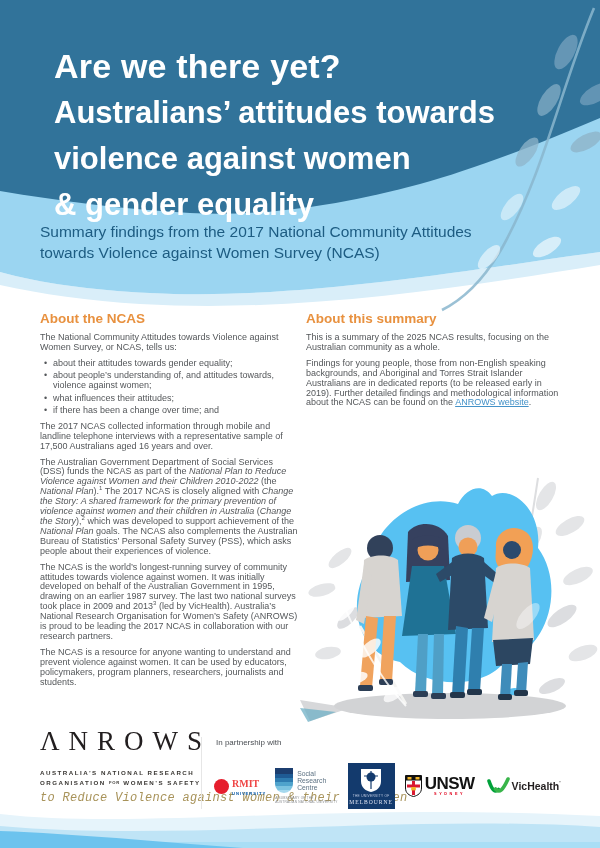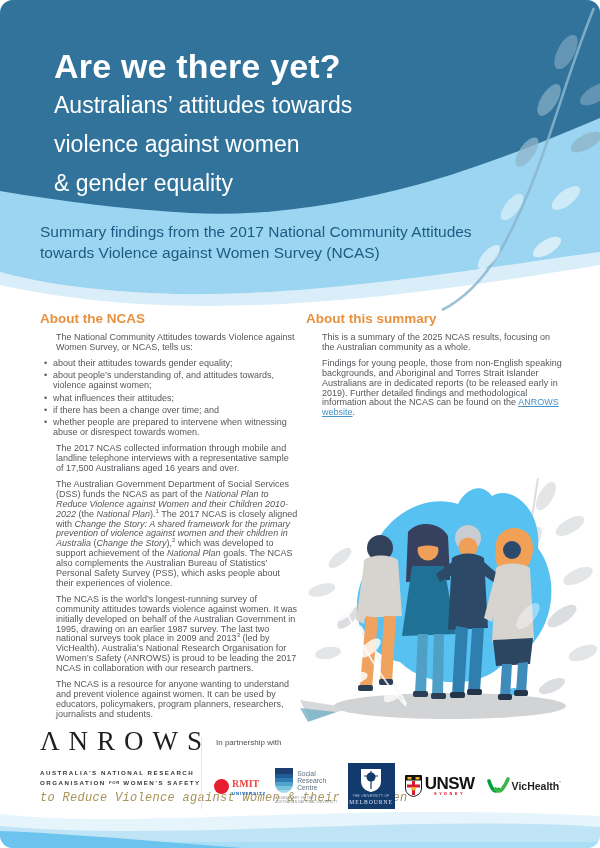--- a/index.html
+++ b/index.html
@@ -1,33 +1,33 @@
 <!DOCTYPE html>
 <html><head>
 <meta charset="utf-8">
 <style>
   html,body{margin:0;padding:0;background:#fff;}
   .page{position:relative;width:600px;height:848px;overflow:hidden;background:#fff;
-        font-family:"Liberation Sans",sans-serif;border-radius:13px;}
+        font-family:"Liberation Sans",sans-serif;}
   svg{display:block;}
 
   
   .header-svg{position:absolute;top:0;left:0;}
   .header-text{position:absolute;left:54px;top:46px;color:#ffffff;}
   .title{font-size:34px;font-weight:700;letter-spacing:.2px;line-height:40px;}
-  .title-line{font-size:23px;font-weight:400;line-height:39px;}
+  .title-line{font-size:31px;font-weight:700;line-height:39px;margin-top:7px;}
   .summary-line{position:absolute;left:40px;top:221px;width:470px;
         font-size:15.5px;line-height:21px;color:#1d5c82;font-weight:400;}
 
   
   .col{position:absolute;top:311px;color:#54575a;}
   .col-left{left:40px;width:258px;}
   .col-right{left:306px;width:258px;}
   .section-heading{color:#e8913f;font-size:13.5px;font-weight:700;margin:0 0 7px 0;}
-  .p{font-size:9px;line-height:9.9px;margin:0 0 6px 16px;}
+  .p{font-size:9px;line-height:9.9px;margin:0 0 6px 0;}
   ul.bullets{list-style:none;margin:1px 0 6px 0;padding:0 0 0 13px;}
   ul.bullets li{font-size:9px;line-height:9.9px;margin:0 0 2.5px 0;position:relative;}
   ul.bullets li::before{content:"•";position:absolute;left:-9px;top:0;color:#54575a;}
   .seg-i{font-style:italic;}
   .seg-sup{font-size:6px;vertical-align:super;line-height:0;}
   .seg-link{color:#4492c8;text-decoration:underline;cursor:pointer;}
   .seg-tiny{font-size:4.2px;vertical-align:1.2px;letter-spacing:.8px;}
 
   
   .illustration{position:absolute;left:300px;top:448px;}
@@ -112,21 +112,20 @@
   <div class="summary-line">Summary findings from the 2017 National Community Attitudes towards Violence against Women Survey (NCAS)</div>
 
   <div class="col col-left">
     <h2 class="section-heading">About the NCAS</h2>
     <p class="p">The National Community Attitudes towards Violence against Women Survey, or NCAS, tells us:</p>
     <ul class="bullets">
       <li>about their attitudes towards gender equality;</li>
       <li>about people’s understanding of, and attitudes towards, violence against women;</li>
       <li>what influences their attitudes;</li>
       <li>if there has been a change over time; and</li>
-      <li>whether people are prepared to intervene when witnessing abuse or disrespect towards women.</li>
     </ul>
     <p class="p">The 2017 NCAS collected information through mobile and landline telephone interviews with a representative sample of 17,500 Australians aged 16 years and over.</p>
     <p class="p"><span>The Australian Government Department of Social Services (DSS) funds the NCAS as part of the </span><span class="seg-i">National Plan to Reduce Violence against Women and their Children 2010-2022</span><span> (the </span><span class="seg-i">National Plan</span><span>).</span><span class="seg-sup">1</span><span> The 2017 NCAS is closely aligned with </span><span class="seg-i">Change the Story: A shared framework for the primary prevention of violence against women and their children in Australia</span><span> (</span><span class="seg-i">Change the Story</span><span>),</span><span class="seg-sup">2</span><span> which was developed to support achievement of the </span><span class="seg-i">National Plan</span><span> goals. The NCAS also complements the Australian Bureau of Statistics’ Personal Safety Survey (PSS), which asks people about their experiences of violence.</span></p>
     <p class="p"><span>The NCAS is the world’s longest-running survey of community attitudes towards violence against women. It was initially developed on behalf of the Australian Government in 1995, drawing on an earlier 1987 survey. The last two national surveys took place in 2009 and 2013</span><span class="seg-sup">3</span><span> (led by VicHealth). Australia’s National Research Organisation for Women’s Safety (ANROWS) is proud to be leading the 2017 NCAS in collaboration with our research partners.</span></p>
     <p class="p">The NCAS is a resource for anyone wanting to understand and prevent violence against women. It can be used by educators, policymakers, program planners, researchers, journalists and students.</p>
   </div>
 
   <div class="col col-right">
     <h2 class="section-heading">About this summary</h2>
     <p class="p">This is a summary of the 2025 NCAS results, focusing on the Australian community as a whole.</p>

